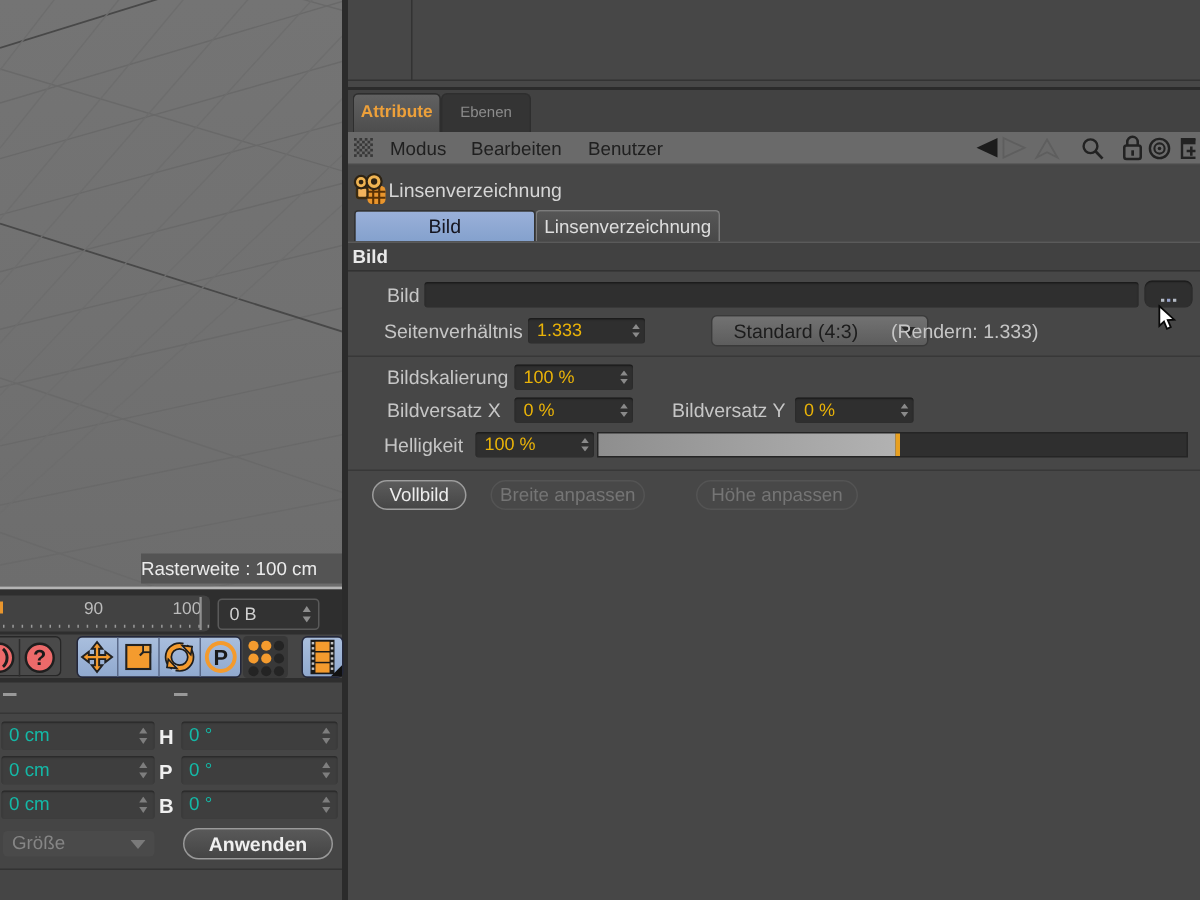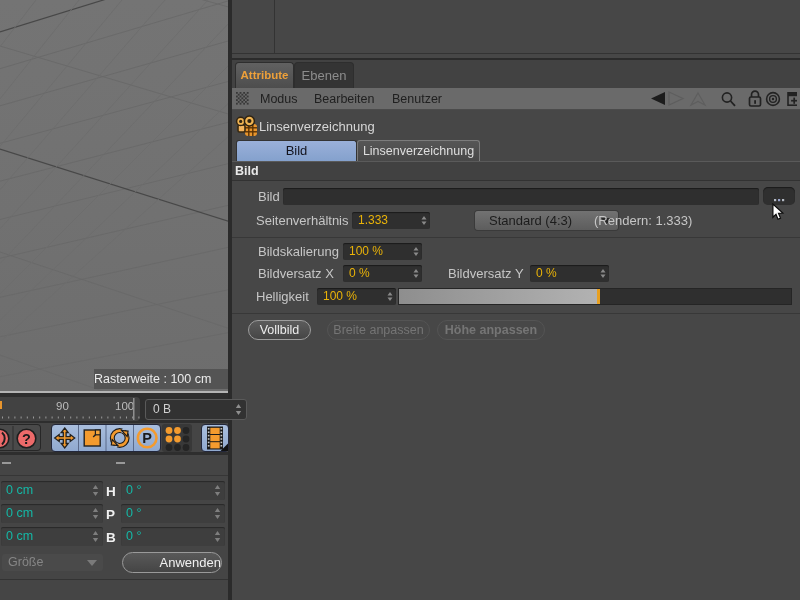--- a/index.html
+++ b/index.html
@@ -21,40 +21,40 @@
 #tr-hline { left:232px; top:53px; width:568px; height:1px; background:#333; }
 #topsep { left:232px; top:58px; width:568px; height:2px; background:#2b2b2b; }
 
 #tabstrip { left:232px; top:60px; width:568px; height:28px; background:#424242; }
 #tab-attr { left:235px; top:62px; width:59px; height:26px;
   background:linear-gradient(180deg,#616161,#4d4d4d); border:1px solid #2e2e2e; border-bottom:none;
   border-radius:4px 4px 0 0; color:#eda03a; font-weight:bold; font-size:11.5px;
   line-height:25px; text-align:center; }
 #tab-eben { left:294px; top:62px; width:60px; height:26px;
   background:#343434; border:1px solid #2e2e2e; border-bottom:none;
-  border-radius:4px 4px 0 0; color:#8c8c8c; font-size:13px; line-height:25px; text-align:center; }
+  border-radius:4px 4px 0 0; color:#8c8c8c; font-size:10px; line-height:25px; text-align:center; }
 
 #menubar { left:232px; top:88px; width:568px; height:22px; background:#6a6a6a;
   border-bottom:1px solid #4b4b4b; }
 .mitem { position:absolute; top:0; color:#202020; font-size:12.5px; line-height:22px; }
 
 #apanel { left:232px; top:111px; width:568px; height:489px; background:#474747; }
 .lbl { position:absolute; color:#c6c6c6; font-size:13px; line-height:16px; white-space:nowrap; }
 .field { position:absolute; background:#2f2f2f; border-radius:2px;
   box-shadow:inset 0 1px 1px rgba(0,0,0,.45); color:#eab308; font-size:12px; }
 
 .btn-en { position:absolute; height:20px; border-radius:10px; border:1px solid #9d9d9d;
   background:linear-gradient(180deg,#5c5c5c,#464646); color:#ececec; font-size:12.5px;
   text-align:center; line-height:19px; }
 .btn-dis { position:absolute; height:20px; border-radius:10px; border:1px solid #545454;
   background:#484848; color:#757575; font-size:12.5px; text-align:center; line-height:19px; }
 
 #blstack { left:0; top:393px; width:228px; height:207px; background:#2e2e2e; }
 #ruler { left:0; top:397px; width:140px; height:24px; background:#424242; border-radius:0 4px 4px 0; }
-#zerob { left:145px; top:399px; width:102px; height:21px; background:#323232;
+#zerob { left:145px; top:399px; width:68px; height:21px; background:#323232;
   border:1px solid #5a5a5a; border-radius:3px; color:#d0d0d0; font-size:12px; line-height:19px; }
 #toolrow { left:0; top:422px; width:228px; height:30px; background:#454545; border-top:1px solid #2e2e2e; }
 #coordpanel { left:0; top:455px; width:228px; height:145px; background:#454545; }
 .cfield { position:absolute; background:#3e3e3e; border-radius:2px;
   box-shadow:inset 0 1px 1px rgba(0,0,0,.35); color:#14b8a6; font-size:12.5px; }
 .hpb { position:absolute; color:#f0f0f0; font-weight:bold; font-size:13.5px; }
 </style>
 </head>
 <body>
 <div id="stage">
@@ -250,21 +250,21 @@
     box-shadow:0 0 0 1px #252525;">
     <div style="position:absolute; left:0; top:0; width:198px; height:15px;
       background:linear-gradient(90deg,#8e8e8e,#b2b2b2);"></div>
     <div style="position:absolute; left:198px; top:0; width:3px; height:15px; background:#e8a020;"></div>
   </div>
 
   <div class="abs" style="left:232px; top:313px; width:568px; height:1px; background:#383838;"></div>
 
   <div class="btn-en" style="left:248px; top:320px; width:63px;">Vollbild</div>
   <div class="btn-dis" style="left:327px; top:320px; width:103px;">Breite anpassen</div>
-  <div class="btn-dis" style="left:437px; top:320px; width:108px;font-weight:bold;">Höhe anpassen</div>
+  <div class="btn-dis" style="left:464px; top:320px; width:108px;">Höhe anpassen</div>
 
   <svg class="abs" style="left:771px; top:203px;" width="14" height="20">
     <path d="M1.9 1.1 L1.9 14.3 L5.0 11.4 L7.0 16.2 L9.5 15.1 L7.5 10.4 L11.8 10.1 Z" fill="#ffffff" stroke="#0a0a0a" stroke-width="1.2" stroke-linejoin="miter"></path>
   </svg>
 
   <div id="blstack" class="abs"></div>
   <div id="ruler" class="abs">
     <span style="position:absolute; left:56px; top:3px; color:#bcbcbc; font-size:11.5px;">90</span>
     <span style="position:absolute; left:115px; top:3px; color:#bcbcbc; font-size:11.5px;">100</span>
     <svg style="position:absolute; left:0; top:0;" width="140" height="24">
@@ -440,17 +440,17 @@
 
     <div style="position:absolute; left:2px; top:99px; width:101px; height:17px; background:#4a4a4a;
       border-radius:3px; color:#868686; font-size:12.5px;">
       <span style="position:absolute; left:6px; top:1px;">Größe</span>
       <svg style="position:absolute; right:6px; top:6px;" width="10" height="6">
         <path d="M0 0 L10 0 L5 6 Z" fill="#7a7a7a"></path>
       </svg>
     </div>
     <div style="position:absolute; left:122px; top:97px; width:100px; height:21px; border-radius:11px;
       border:1px solid #9a9a9a; background:linear-gradient(180deg,#595959,#454545); color:#f0f0f0;
-      font-size:13px; text-align:right; line-height:20px;">Anwenden</div>
+      font-size:13px; text-align:center; line-height:20px;font-weight:bold;">Anwenden</div>
     <div style="position:absolute; left:0; top:124px; width:228px; height:1px; background:#333;"></div>
   </div>
 
 </div>
 
 </body></html>

